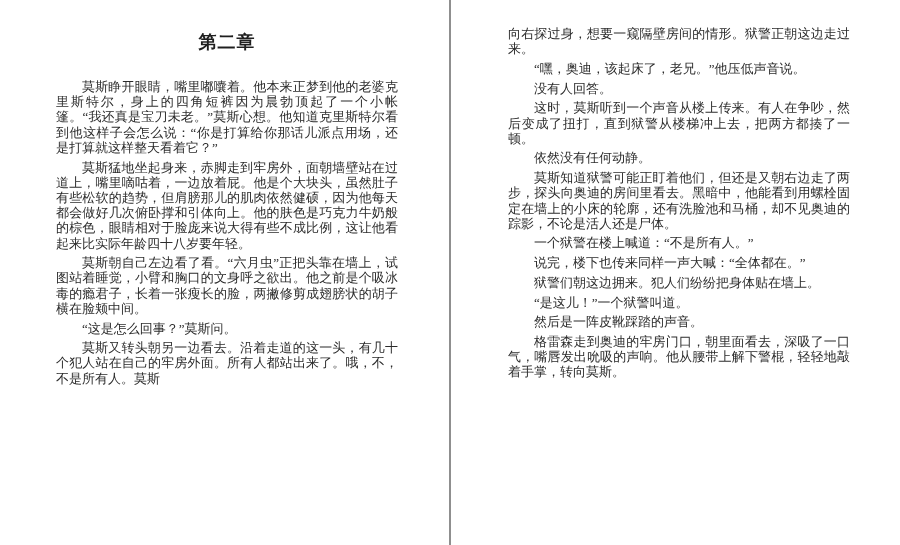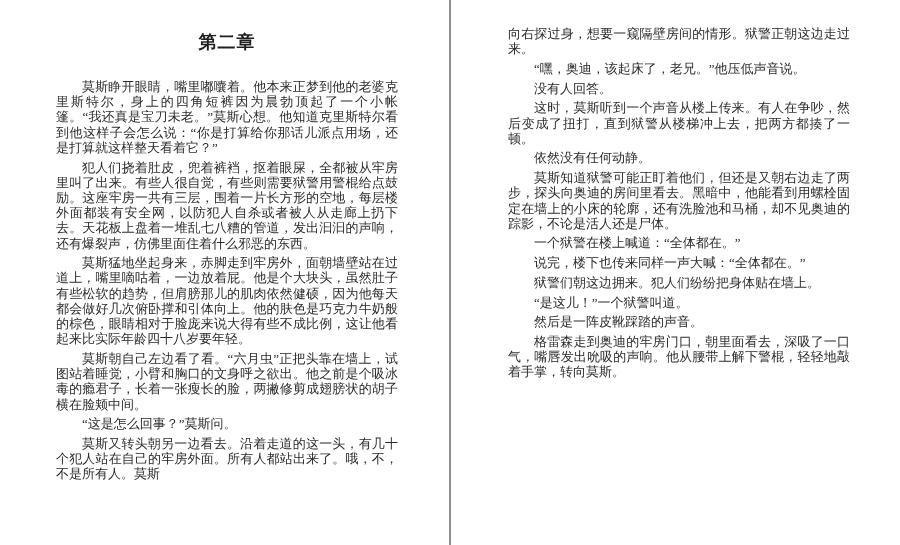--- a/index.html
+++ b/index.html
@@ -54,39 +54,38 @@
 </style>
 </head>
 <body>
 
 <div class="spread">
 
   <div class="page left">
     <h1 class="chapter-title">第二章</h1>
     <div class="text-column">
         <p>莫斯睁开眼睛，嘴里嘟囔着。他本来正梦到他的老婆克里斯特尔，身上的四角短裤因为晨勃顶起了一个小帐篷。“我还真是宝刀未老。”莫斯心想。他知道克里斯特尔看到他这样子会怎么说：“你是打算给你那话儿派点用场，还是打算就这样整天看着它？”</p>
-        <p>犯人们挠着肚皮，兜着裤裆，抠着眼屎，全都被从牢房里叫了出来。有些人很自觉，有些则需要狱警用警棍给点鼓励。这座牢房一共有三层，围着一片长方形的空地，每层楼外面都装有安全网，以防犯人自杀或者被人从走廊上扔下去。天花板上盘着一堆乱七八糟的管道，发出汩汩的声响，还有爆裂声，仿佛里面住着什么邪恶的东西。</p>
         <p>莫斯猛地坐起身来，赤脚走到牢房外，面朝墙壁站在过道上，嘴里嘀咕着，一边放着屁。他是个大块头，虽然肚子有些松软的趋势，但肩膀那儿的肌肉依然健硕，因为他每天都会做好几次俯卧撑和引体向上。他的肤色是巧克力牛奶般的棕色，眼睛相对于脸庞来说大得有些不成比例，这让他看起来比实际年龄四十八岁要年轻。</p>
         <p>莫斯朝自己左边看了看。“六月虫”正把头靠在墙上，试图站着睡觉，小臂和胸口的文身呼之欲出。他之前是个吸冰毒的瘾君子，长着一张瘦长的脸，两撇修剪成翅膀状的胡子横在脸颊中间。</p>
         <p>“这是怎么回事？”莫斯问。</p>
         <p>莫斯又转头朝另一边看去。沿着走道的这一头，有几十个犯人站在自己的牢房外面。所有人都站出来了。哦，不，不是所有人。莫斯</p>
       </div>
   </div>
 
   <div class="divider"></div>
 
   <div class="page right">
     <div class="text-column">
         <p class="no-indent">向右探过身，想要一窥隔壁房间的情形。狱警正朝这边走过来。</p>
         <p>“嘿，奥迪，该起床了，老兄。”他压低声音说。</p>
         <p>没有人回答。</p>
         <p>这时，莫斯听到一个声音从楼上传来。有人在争吵，然后变成了扭打，直到狱警从楼梯冲上去，把两方都揍了一顿。</p>
         <p>依然没有任何动静。</p>
         <p>莫斯知道狱警可能正盯着他们，但还是又朝右边走了两步，探头向奥迪的房间里看去。黑暗中，他能看到用螺栓固定在墙上的小床的轮廓，还有洗脸池和马桶，却不见奥迪的踪影，不论是活人还是尸体。</p>
-        <p>一个狱警在楼上喊道：“全体都在。”</p>
+        <p>一个狱警在楼上喊道：“不是所有人。”</p>
         <p>说完，楼下也传来同样一声大喊：“全体都在。”</p>
         <p>狱警们朝这边拥来。犯人们纷纷把身体贴在墙上。</p>
         <p>“是这儿！”一个狱警叫道。</p>
         <p>然后是一阵皮靴踩踏的声音。</p>
         <p>格雷森走到奥迪的牢房门口，朝里面看去，深吸了一口气，嘴唇发出吮吸的声响。他从腰带上解下警棍，轻轻地敲着手掌，转向莫斯。</p>
       </div>
   </div>
 
 </div>
 

